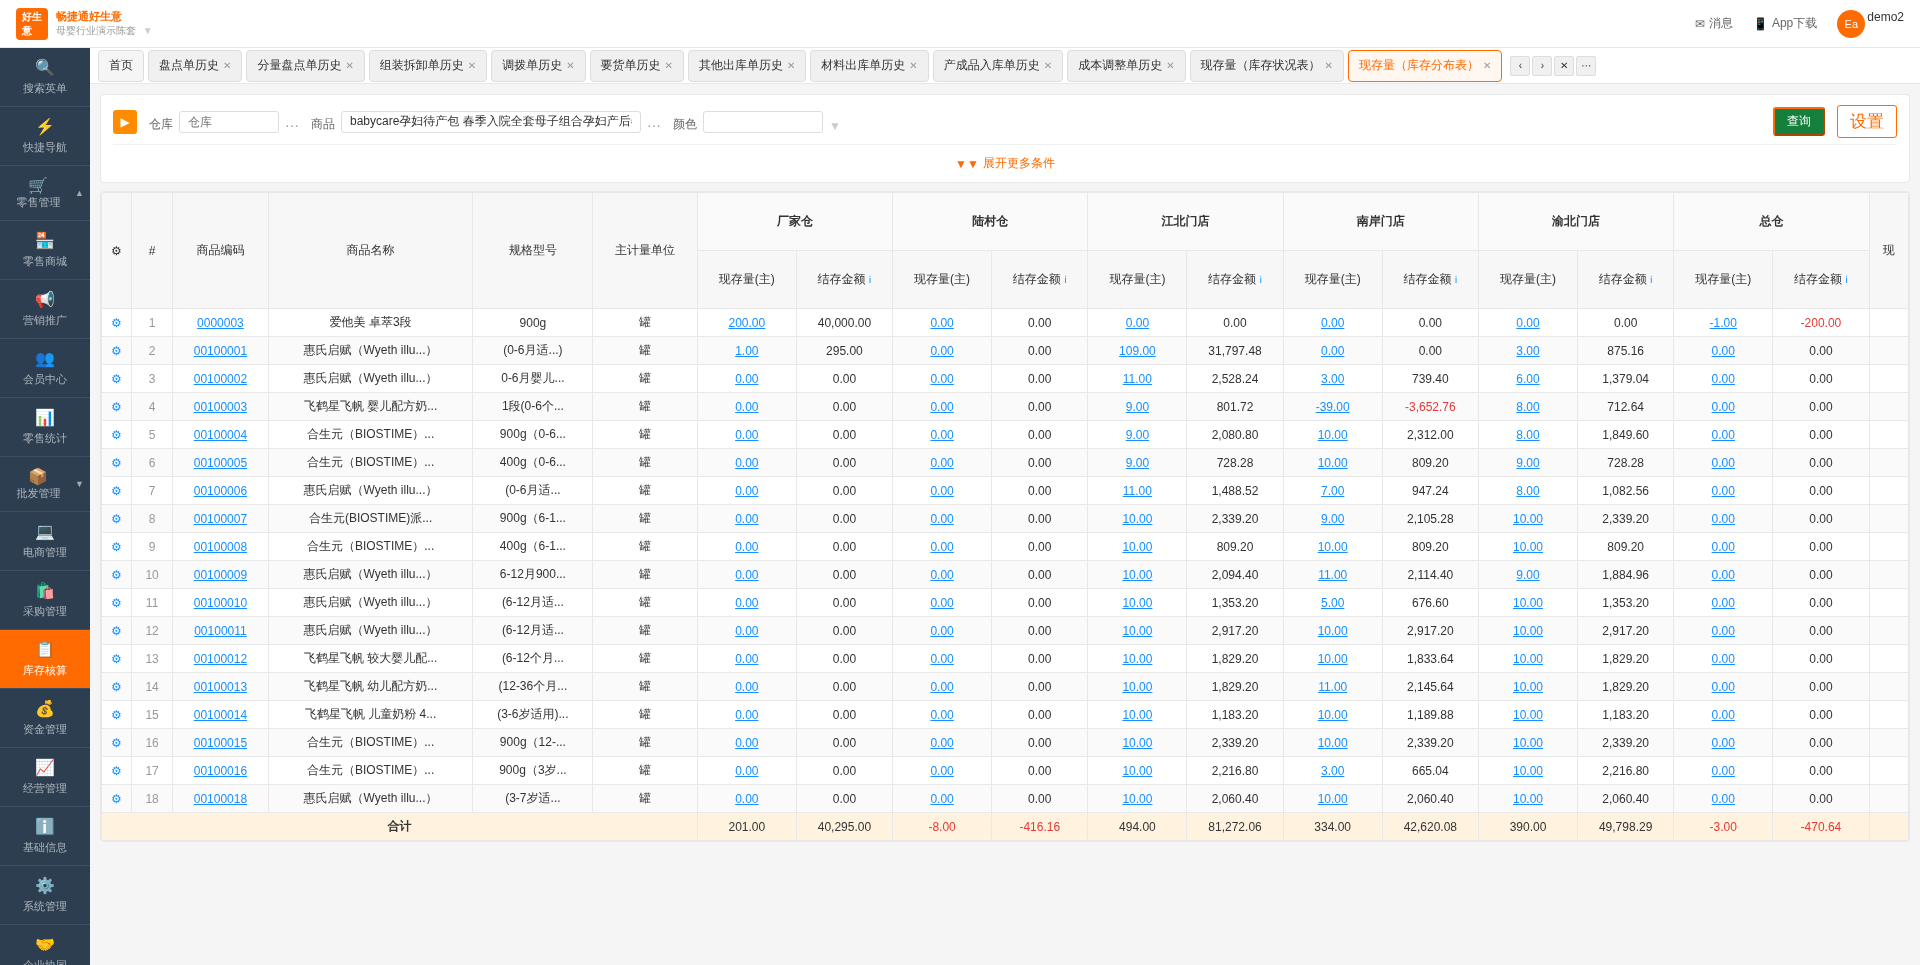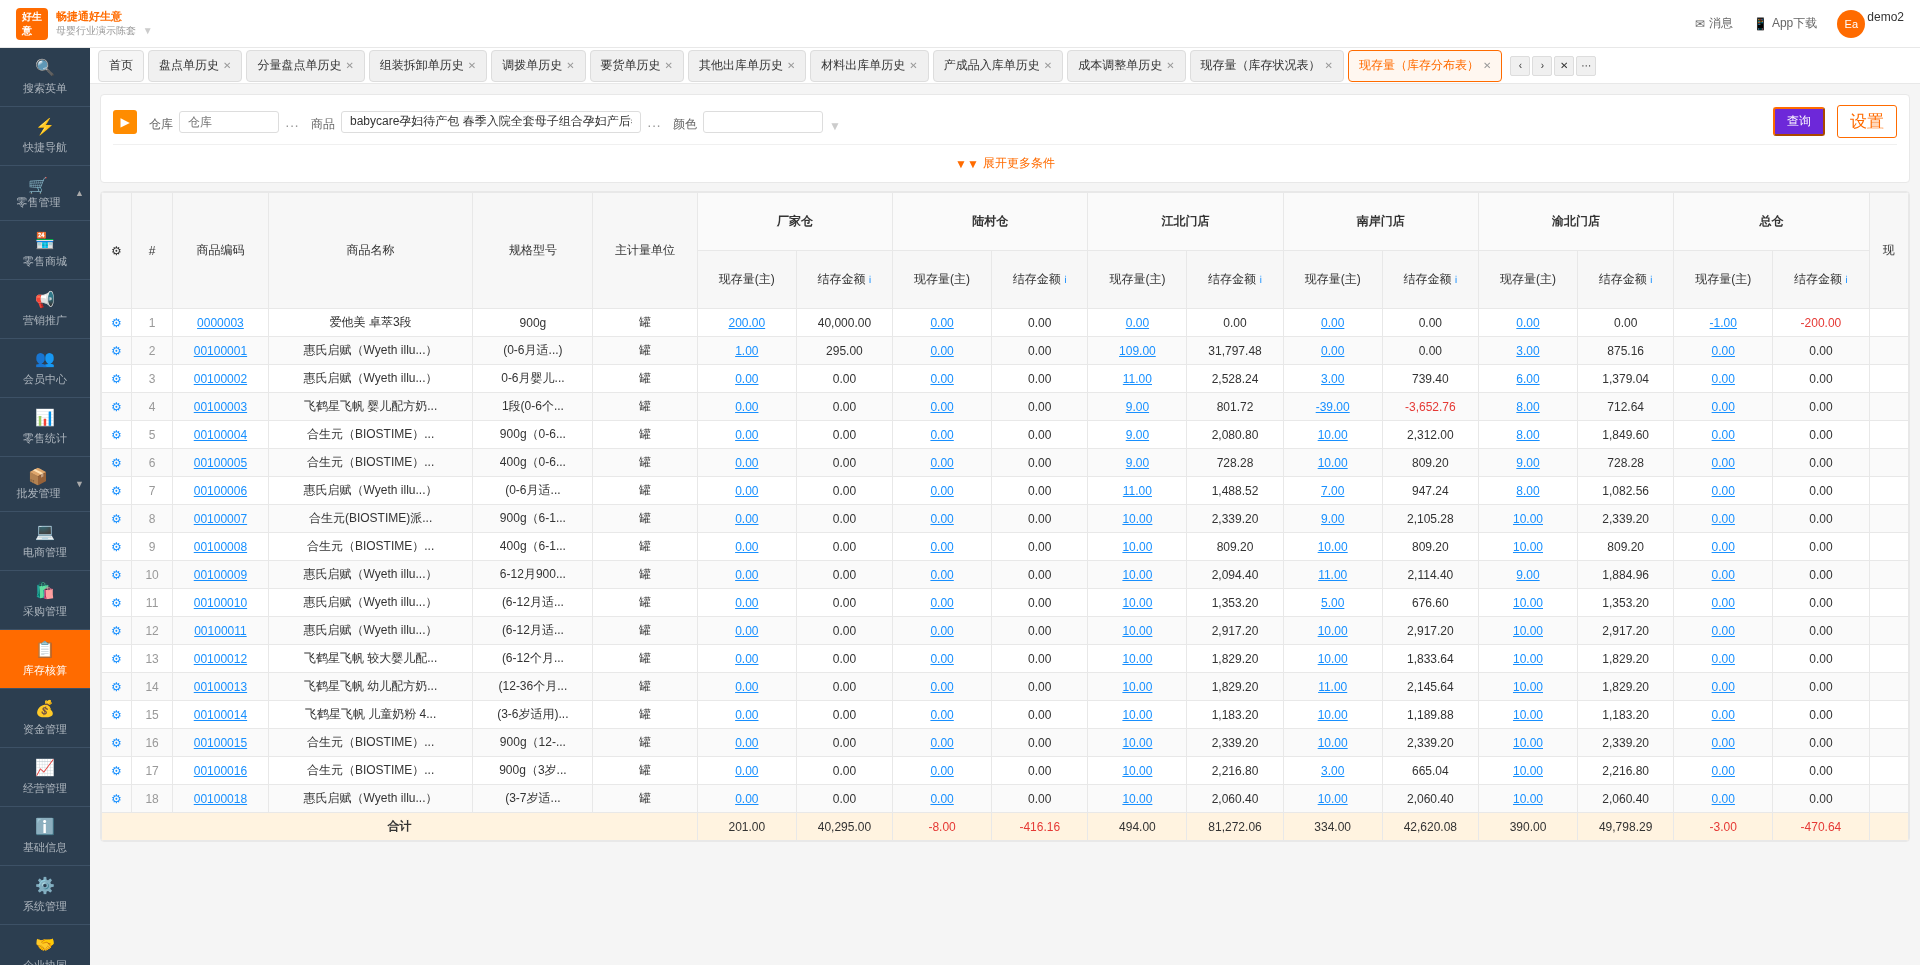--- a/index.html
+++ b/index.html
@@ -134,21 +134,21 @@
     .page-actions {
       display: flex; gap: 8px; align-items: center;
     }
     .btn-action {
       display: flex; align-items: center; gap: 4px;
       padding: 4px 10px; border: 1px solid #ddd;
       background: #fff; border-radius: 3px; cursor: pointer;
       font-size: 12px; color: #666;
     }
     .btn-orange {
-      background: #6d28d9; color: #fff; border-color: #ff6b00;
+      background: #15803d; color: #fff; border-color: #ff6b00;
       padding: 4px 12px; border-radius: 3px; cursor: pointer; font-size: 12px;
     }
     .btn-orange-outline {
       background: #fff; color: #ff6b00; border: 1px solid #ff6b00;
       padding: 4px 12px; border-radius: 3px; cursor: pointer; font-size: 17px;
     }
 
     
     .filter-area {
       background: #fff;

